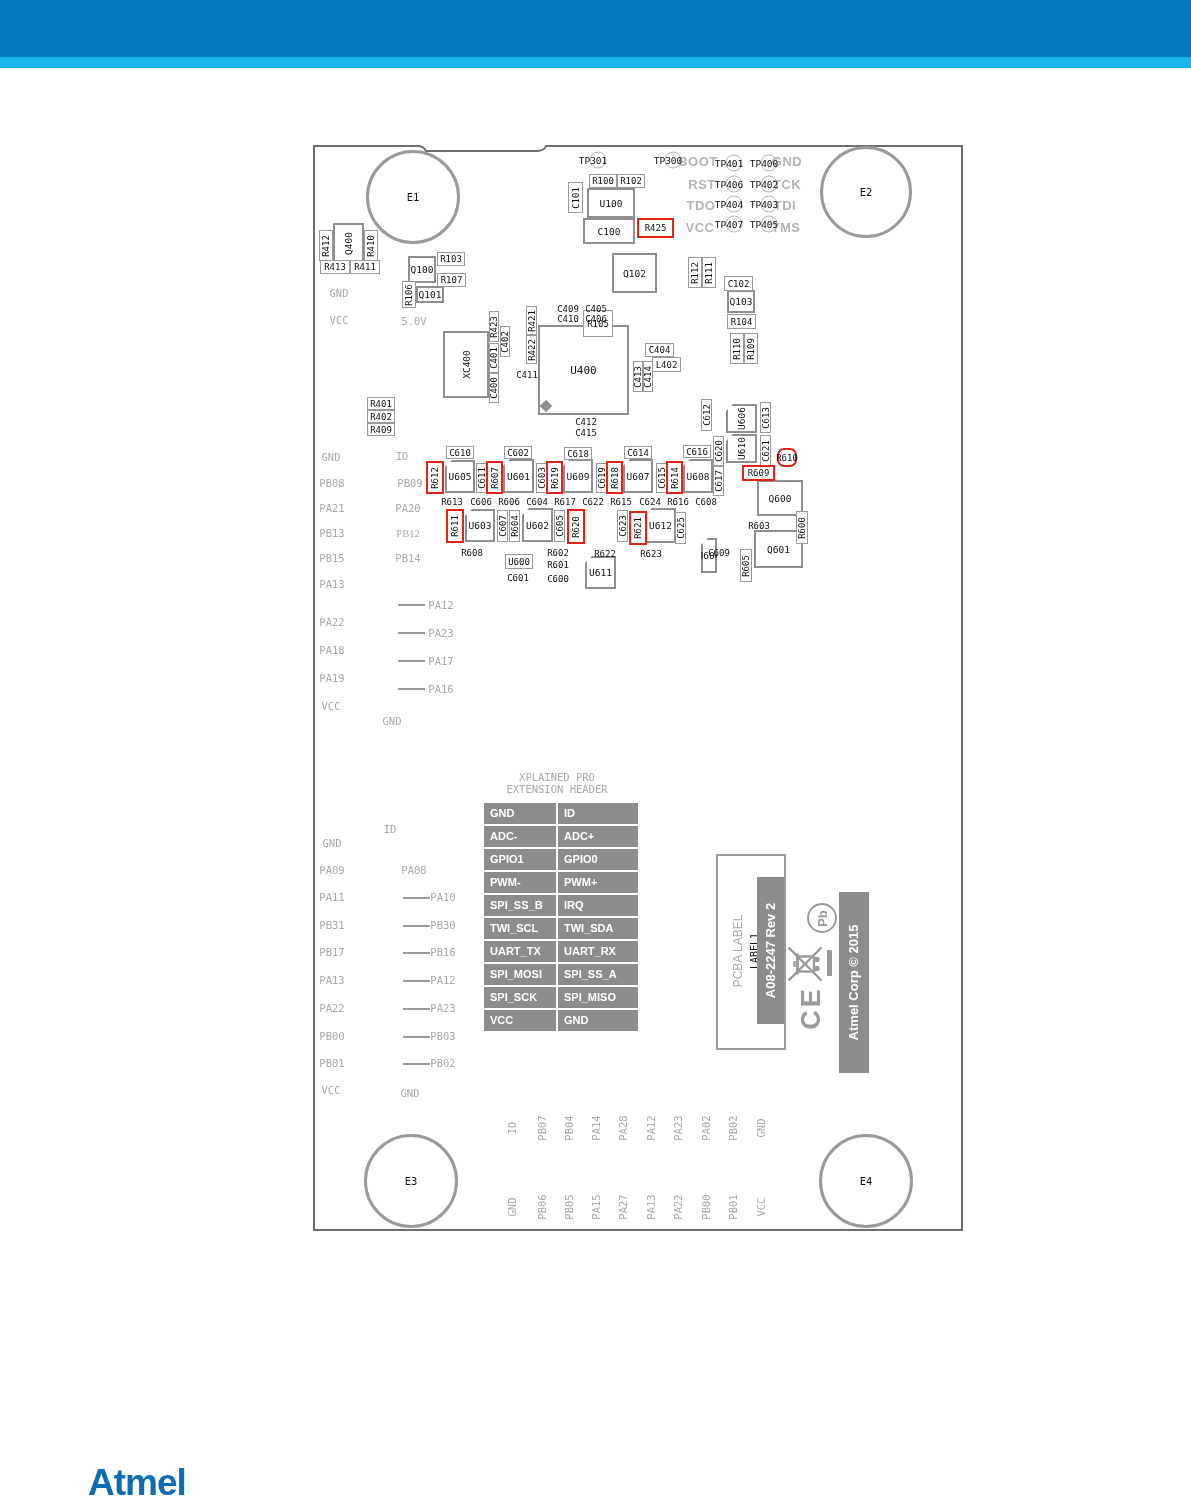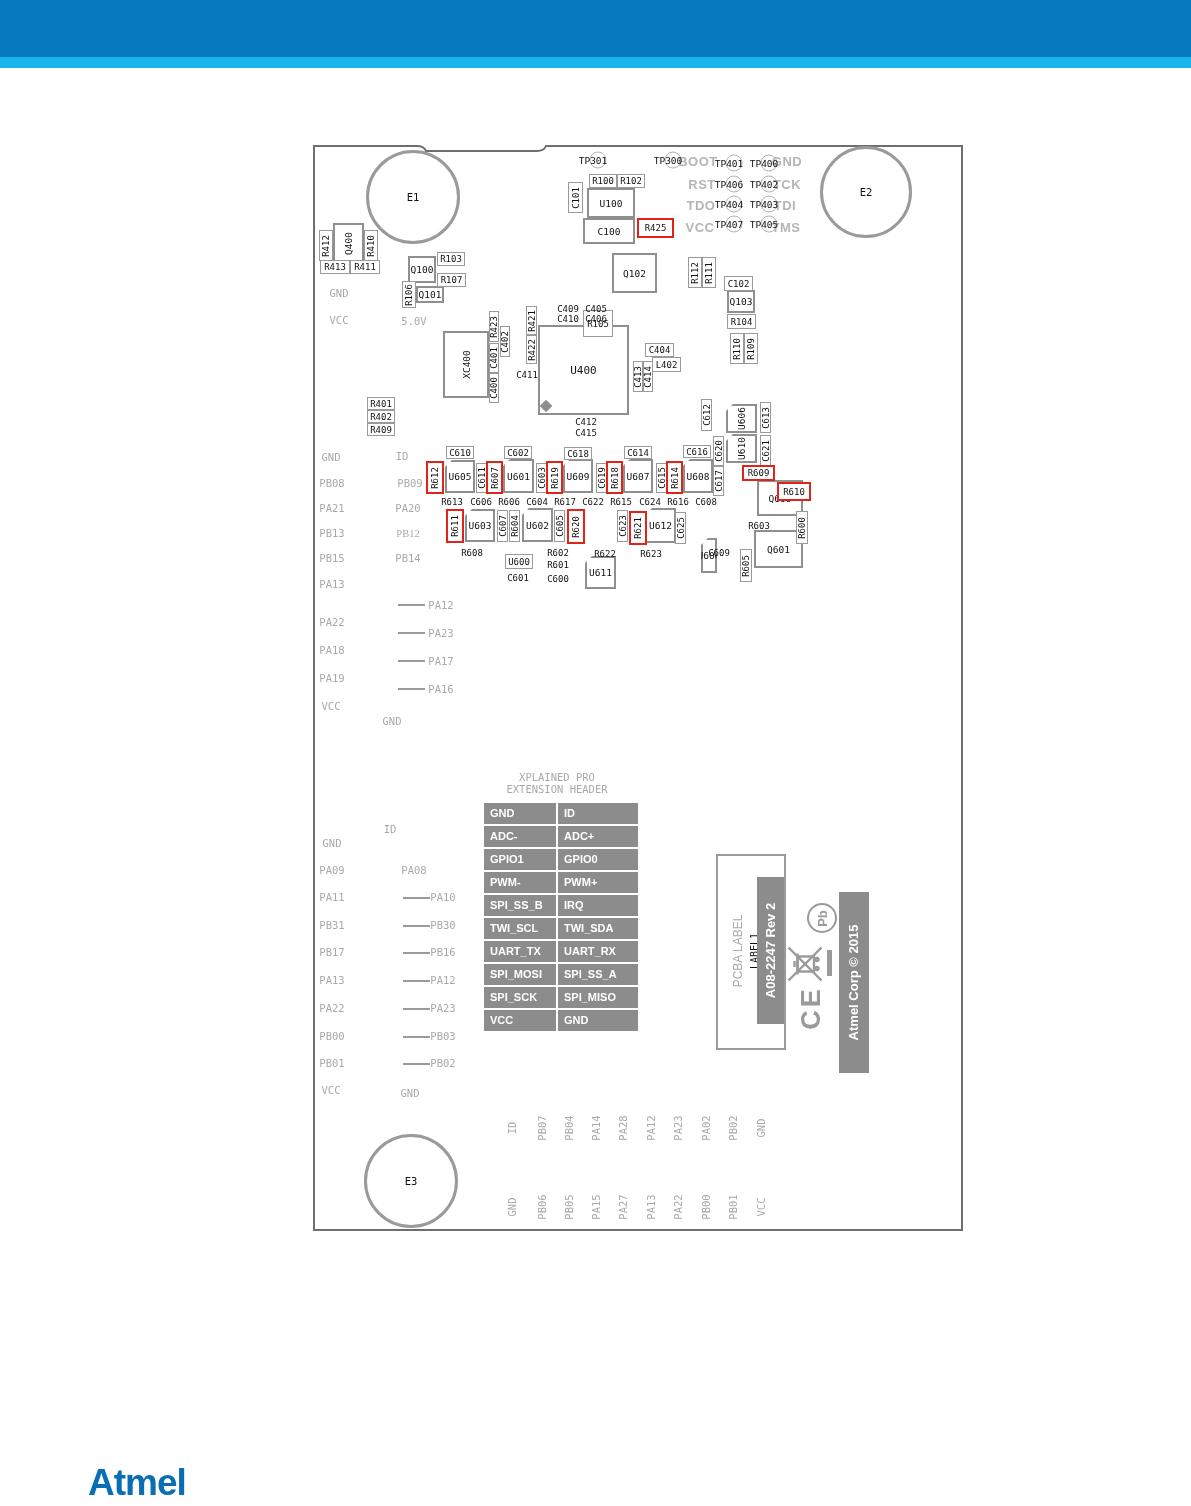--- a/index.html
+++ b/index.html
@@ -54,20 +54,21 @@
 <div id="page">
   <div id="topbar" style="background: rgb(7, 121, 190);"></div>
   <div id="accentbar" style="background: rgb(24, 182, 234);"></div>
   <svg id="outline-svg" width="1191" height="1506">
     <path id="board-path" fill="none" stroke-width="2" d="M314,1230 L314,146 L417,146 Q424,146 426,151 L537,151 Q544,151 546,146 L962,146 L962,1230 Z" stroke="#6e6e6e"></path>
   </svg>
   <div id="board">
       <div class="hole" style="left: 413px; top: 197px; width: 88px; height: 88px;">E1</div>
       <div class="hole" style="left: 866px; top: 192px; width: 86px; height: 86px;">E2</div>
       <div class="hole" style="left: 411px; top: 1181px; width: 88px; height: 88px;">E3</div>
+      <div class="hole" style="left: 866px; top: 1181px; width: 88px; height: 88px;">E4</div>
       <div class="tpc" style="left: 598px; top: 160px;"></div>
       <div class="tpt" style="left: 593px; top: 160px;">TP301</div>
       <div class="tpc" style="left: 673px; top: 160px;"></div>
       <div class="tpt" style="left: 668px; top: 160px;">TP300</div>
       <div class="tpc" style="left: 734px; top: 163px;"></div>
       <div class="tpt" style="left: 729px; top: 163px;">TP401</div>
       <div class="tpc" style="left: 769px; top: 163px;"></div>
       <div class="tpt" style="left: 764px; top: 163px;">TP400</div>
       <div class="tpc" style="left: 734px; top: 184px;"></div>
       <div class="tpt" style="left: 729px; top: 184px;">TP406</div>
@@ -244,21 +245,21 @@
       </div>
       <div class="cb v" style="left: 489px; top: 373px; width: 10px; height: 30px;">
         <span>C400</span>
       </div>
       <div class="cb red" style="left: 637px; top: 218px; width: 37px; height: 20px;">
         <span>R425</span>
       </div>
       <div class="cb red" style="left: 742px; top: 465px; width: 33px; height: 16px;">
         <span>R609</span>
       </div>
-      <div class="cb red" style="left: 777px; top: 482px; width: 34px; height: 19px;">
+      <div class="cb red" style="left: 777px; top: 448px; width: 20px; height: 19px; border-radius: 7px;">
         <span>R610</span>
       </div>
       <div class="cb red v" style="left: 426px; top: 461px; width: 18px; height: 33px;">
         <span>R612</span>
       </div>
       <div class="cb red v" style="left: 486px; top: 461px; width: 17px; height: 33px;">
         <span>R607</span>
       </div>
       <div class="cb red v" style="left: 546px; top: 461px; width: 17px; height: 33px;">
         <span>R619</span>

